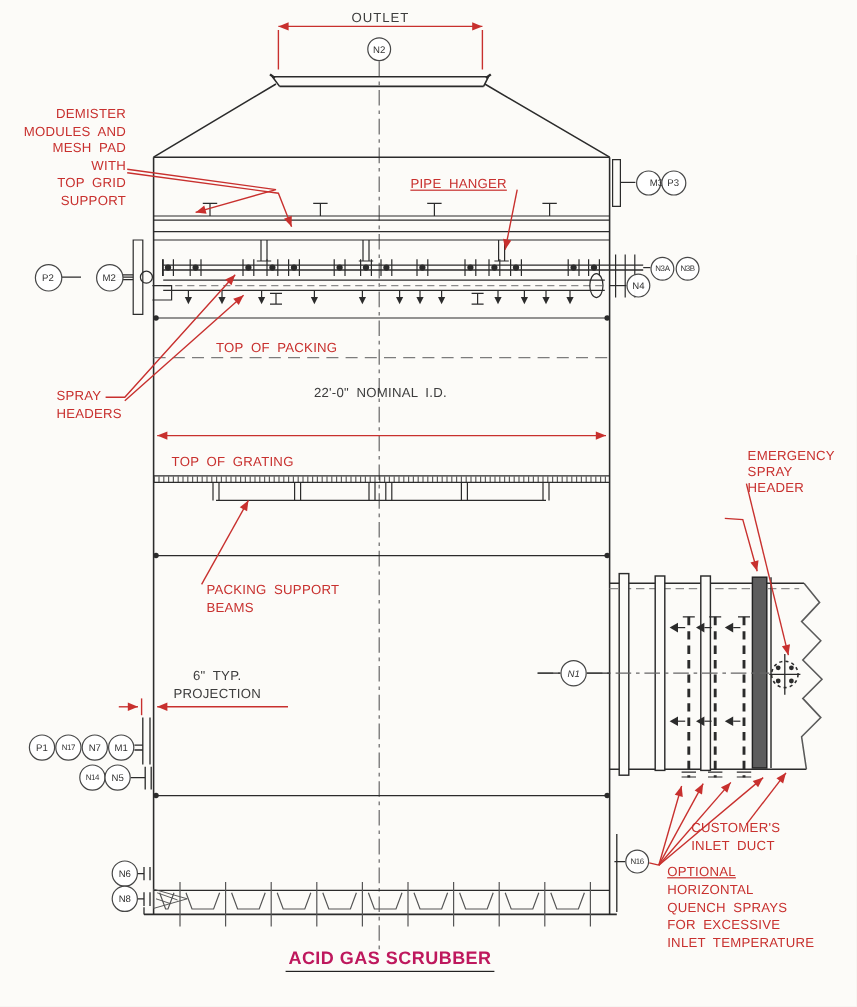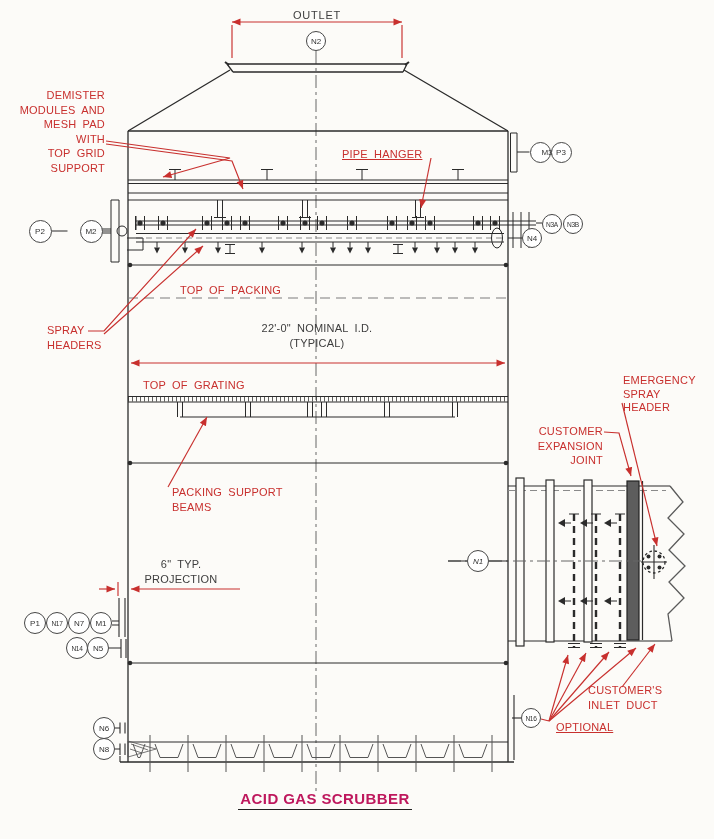--- a/index.html
+++ b/index.html
@@ -236,42 +236,42 @@
 SUPPORT</div>
 
 <div class="lbl" style="left:342px;top:147px;text-decoration:underline;">PIPE HANGER</div>
 
 <div class="lbl" style="left:180px;top:283px;">TOP OF PACKING</div>
 
 <div class="lbl" style="left:47px;top:323px;">SPRAY
 HEADERS</div>
 
 <div class="lbl blk ta-c" style="left:217px;top:321px;width:200px;">22'-0" NOMINAL I.D.</div>
-<div class="lbl blk ta-c" style="left:217px;top:336px;width:200px;">(TYPICAL)</div>
 
 <div class="lbl" style="left:143px;top:378px;">TOP OF GRATING</div>
 
 <div class="lbl" style="left:172px;top:485px;">PACKING SUPPORT
 BEAMS</div>
 
 <div class="lbl blk ta-c" style="left:131px;top:557px;width:100px;">6" TYP.
 PROJECTION</div>
 
 <div class="lbl" style="left:623px;top:374px;line-height:13.5px;">EMERGENCY
 SPRAY
 HEADER</div>
 
-<div class="lbl ta-r" style="left:503px;top:424px;width:100px;">CUSTOMER
-EXPANSION
-JOINT</div>
-
-<div class="lbl" style="left:588px;top:683px;">CUSTOMER'S
+
+<div class="lbl" style="left:576px;top:683px;">CUSTOMER'S
 INLET DUCT</div>
 
 <div class="lbl under" style="left:556px;top:720px;">OPTIONAL</div>
+<div class="lbl" style="left:556px;top:735px;">HORIZONTAL
+QUENCH SPRAYS
+FOR EXCESSIVE
+INLET TEMPERATURE</div>
 
 <div id="title">
   <span>ACID GAS SCRUBBER</span>
 </div>
 
 <div id="tags">
       <div class="tag" style="left: 306px; top: 31px; height: 20px; width: 20px;">N2</div>
       <div class="tag" style="left: 529.5px; top: 141.5px; height: 21px; width: 21px; padding-left: 14px;">M3</div>
       <div class="tag" style="left: 550.5px; top: 141.5px; height: 21px; width: 21px;">P3</div>
       <div class="tag" style="left: 28.5px; top: 219.5px; height: 23px; width: 23px;">P2</div>

